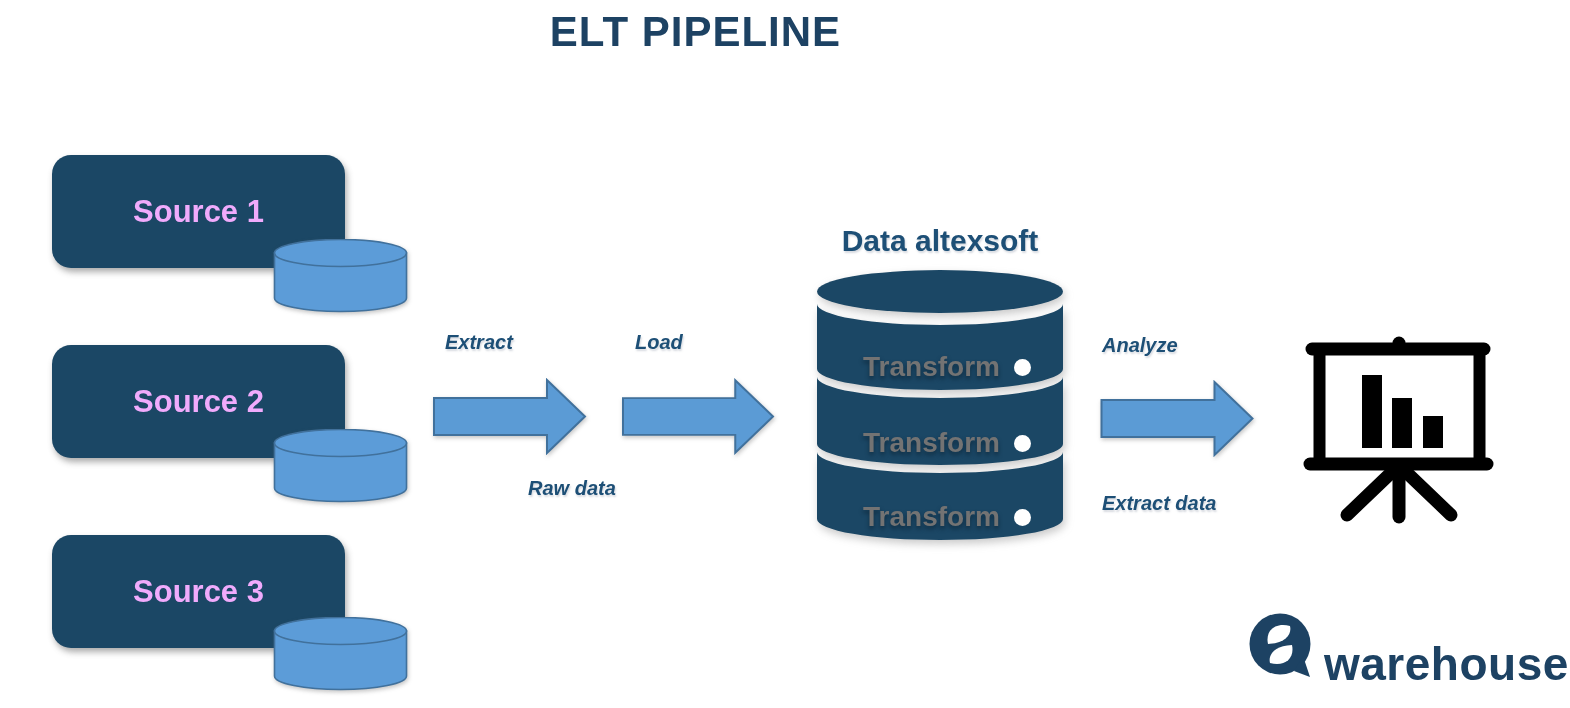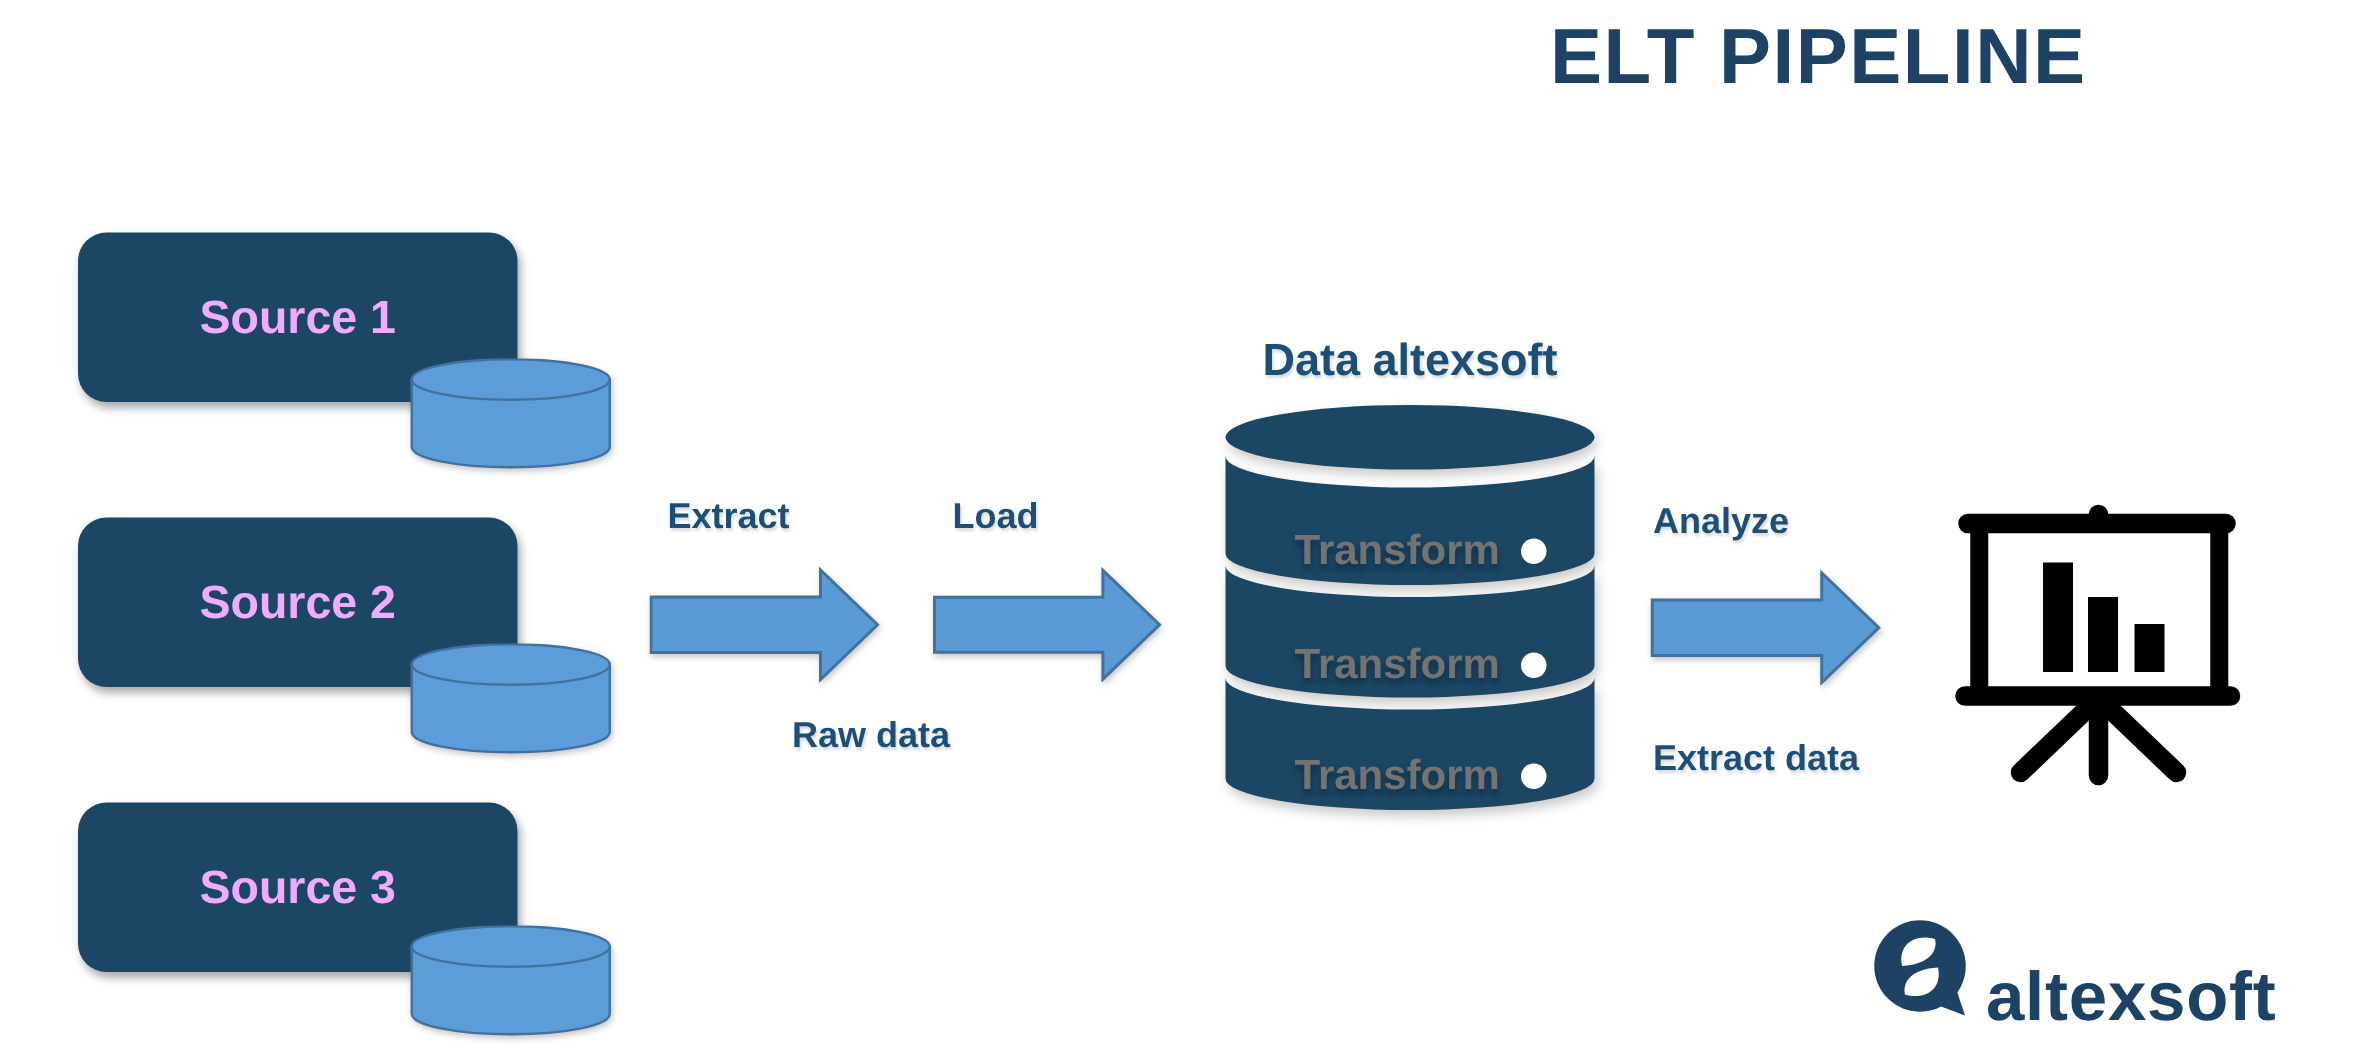--- a/index.html
+++ b/index.html
@@ -18,40 +18,41 @@
   body{font-family:"Liberation Sans", sans-serif;}
   .canvas{
     position:relative;
     width:1570px;height:708px;
     background:#ffffff;
     overflow:hidden;
   }
   .abs{position:absolute;}
   .page-title{
     left:0;top:8px;width:1391px;
-    text-align:right;
-    font-size:52px;font-weight:bold;
+    text-align:center;
+    font-size:42px;font-weight:bold;
     letter-spacing:1px;
     color:var(--title);
   }
   .src-box{
     left:52px;width:293px;height:113px;
     background:var(--navy);
     border-radius:19px;
     box-shadow:2px 4px 6px rgba(70,70,70,0.45);
     display:flex;align-items:center;justify-content:center;
   }
   .src-label{
     color:#f0abfc;font-size:31px;font-weight:bold;
   }
   .cyl-svg{left:273px;width:135px;height:74px;filter:drop-shadow(1px 2px 2px rgba(90,90,90,0.35));}
   .flow-label{
-    font-size:24px;font-weight:bold;color:var(--label);
+    font-size:20px;font-weight:bold;color:var(--label);
     white-space:nowrap;
     text-shadow:1px 2px 2px rgba(140,150,165,0.35);
+    font-style:italic;
   }
   .arrow-svg{filter:drop-shadow(1.5px 2.5px 2px rgba(90,90,90,0.35));}
   .arrow-shape{fill:var(--arrow-fill);stroke:var(--arrow-line);stroke-width:2;}
   .cyl-shape{fill:var(--cyl-fill);stroke:var(--arrow-line);stroke-width:1.6;}
   .dw-label{
     left:815px;top:224px;width:250px;
     text-align:center;
     font-size:30px;font-weight:bold;color:var(--label);
     white-space:nowrap;
     text-shadow:1px 2px 2px rgba(140,150,165,0.35);
@@ -162,15 +163,15 @@
     <line class="pres-line" x1="93" y1="138" x2="47" y2="182"></line>
     <line class="pres-line" x1="105" y1="138" x2="151" y2="182"></line>
   </svg>
 
   <svg class="abs" style="left:1248px;top:611px;" width="64" height="71" viewBox="0 0 64 71">
     <circle cx="32" cy="33" r="30.5" fill="#1d4263"></circle>
     <path d="M 46,60 L 62,66 L 55,45 Z" fill="#1d4263"></path>
     <path d="M 20,33 C 17,19 28,11 42,15 C 44,23 38,32 20,33 Z" fill="#ffffff"></path>
     <path d="M 44,34 C 47,48 36,56 22,52 C 20,44 26,35 44,34 Z" fill="#ffffff"></path>
   </svg>
-  <div class="abs logo-text">altexsoft</div>
+  <div class="abs logo-text">warehouse</div>
 
 </div>
 
 </body></html>

